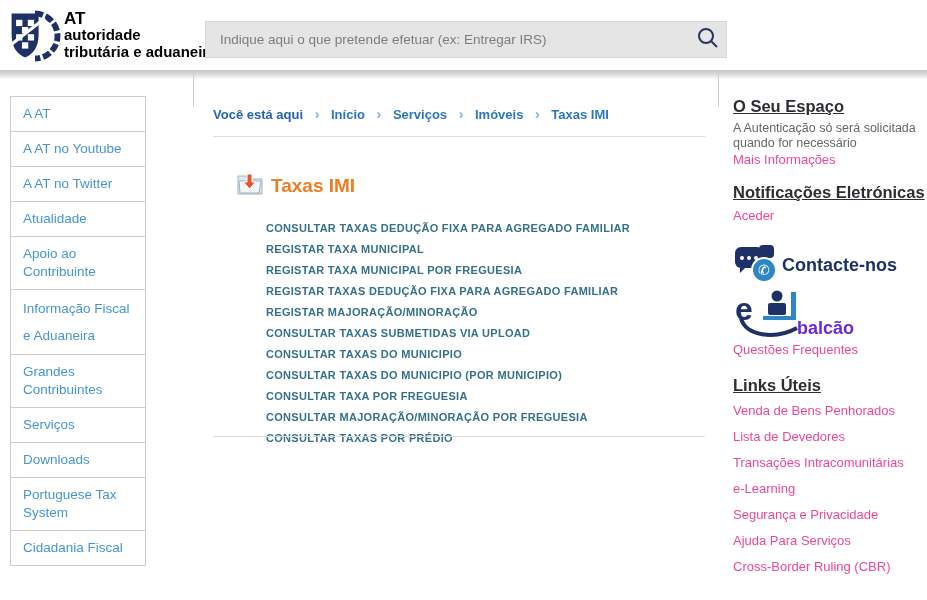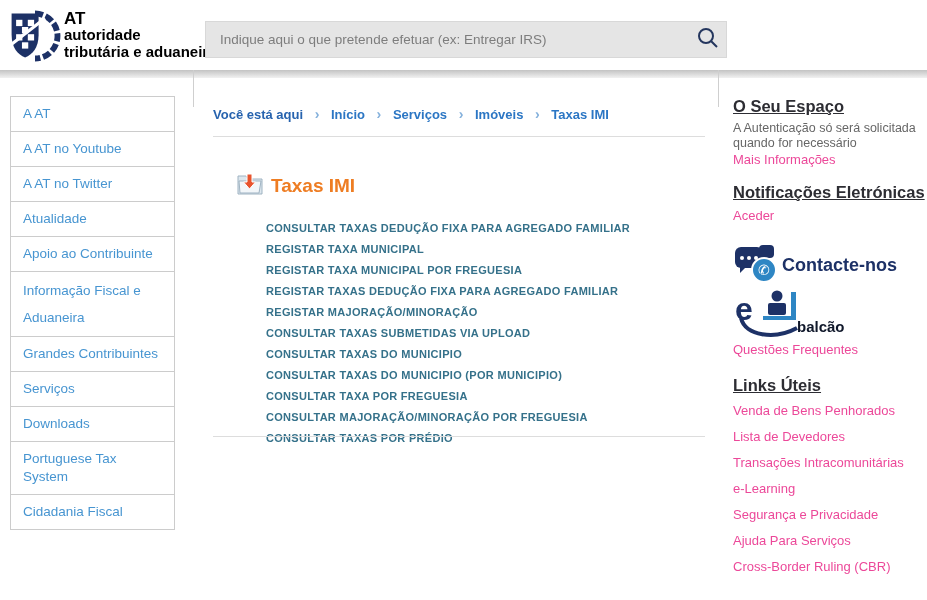--- a/index.html
+++ b/index.html
@@ -30,21 +30,21 @@
   .search-btn { width:36px; height:100%; display:flex; align-items:center; justify-content:center; cursor:pointer; background:transparent; border:none; }
 
   .header-band {
     position:absolute; left:0; top:70px; width:927px; height:8px;
     background:linear-gradient(to bottom,#c3c3c3,#f1f1f1);
   }
   .col-tick { position:absolute; width:1px; height:37px; top:70px; background:#cfcfcf; }
   .tick-1 { left:193px; } .tick-2 { left:718px; }
 
   
-  .side-menu { position:absolute; left:10px; top:96px; width:165px; border:1px solid #ccc; background:#fff; }
+  .side-menu { position:absolute; left:10px; top:96px; width:136px; border:1px solid #ccc; background:#fff; }
   .side-item {
     padding:8px 12px; font-size:13.5px; line-height:18px; color:#4795d1;
     border-bottom:1px solid #ccc; cursor:pointer; display:block;
   }
   .side-item:last-child { border-bottom:none; }
   .side-item.two-line { line-height:27px; padding:5px 12px; }
 
   .efatura { position:absolute; left:10px; top:545px; width:165px; display:flex; align-items:center; justify-content:center; cursor:pointer; }
   .efatura-text { color:#1d3166; font-weight:bold; font-size:20px; margin-left:2px; }
 
@@ -73,21 +73,21 @@
   .contact-label { font-size:18px; font-weight:bold; color:#1d3166; margin-left:1px; }
   .chat-icon { position:relative; width:48px; height:40px; }
   .bubble-big { position:absolute; left:2px; top:2px; width:28px; height:21px; background:#1d3166; border-radius:6px; display:flex; align-items:center; justify-content:center; gap:3px; }
   .bubble-big i { width:4px; height:4px; background:#fff; border-radius:50%; }
   .bubble-big::after { content:""; position:absolute; left:5px; bottom:-5px; border:4px solid transparent; border-top-color:#1d3166; border-left-color:#1d3166; }
   .bubble-small { position:absolute; left:26px; top:0; width:15px; height:13px; background:#1d3166; border-radius:4px; }
   .phone-circle { position:absolute; left:18px; top:12px; width:26px; height:26px; background:#2e86c4; border-radius:50%; border:2px solid #fff; display:flex; align-items:center; justify-content:center; }
   .phone-glyph { color:#fff; font-size:14px; line-height:1; }
   .ebalcao { display:flex; align-items:flex-end; cursor:pointer; position:relative; width:160px; height:54px; }
   .ebalcao-e { position:absolute; left:2px; top:6px; color:#1d3166; font-weight:bold; font-size:32px; line-height:30px; }
-  .ebalcao-label { position:absolute; left:64px; top:30px; color:#0f172a; font-size:15px; font-weight:bold; }
+  .ebalcao-label { position:absolute; left:64px; top:30px; color:#6d28d9; font-size:18px; font-weight:bold; }
   .links-uteis a { line-height:26px; }
 </style>
 </head>
 <body>
 
 <div id="page">
 
   <div class="at-logo">
     <span>
       <svg width="54" height="62" viewBox="0 0 60 62">

